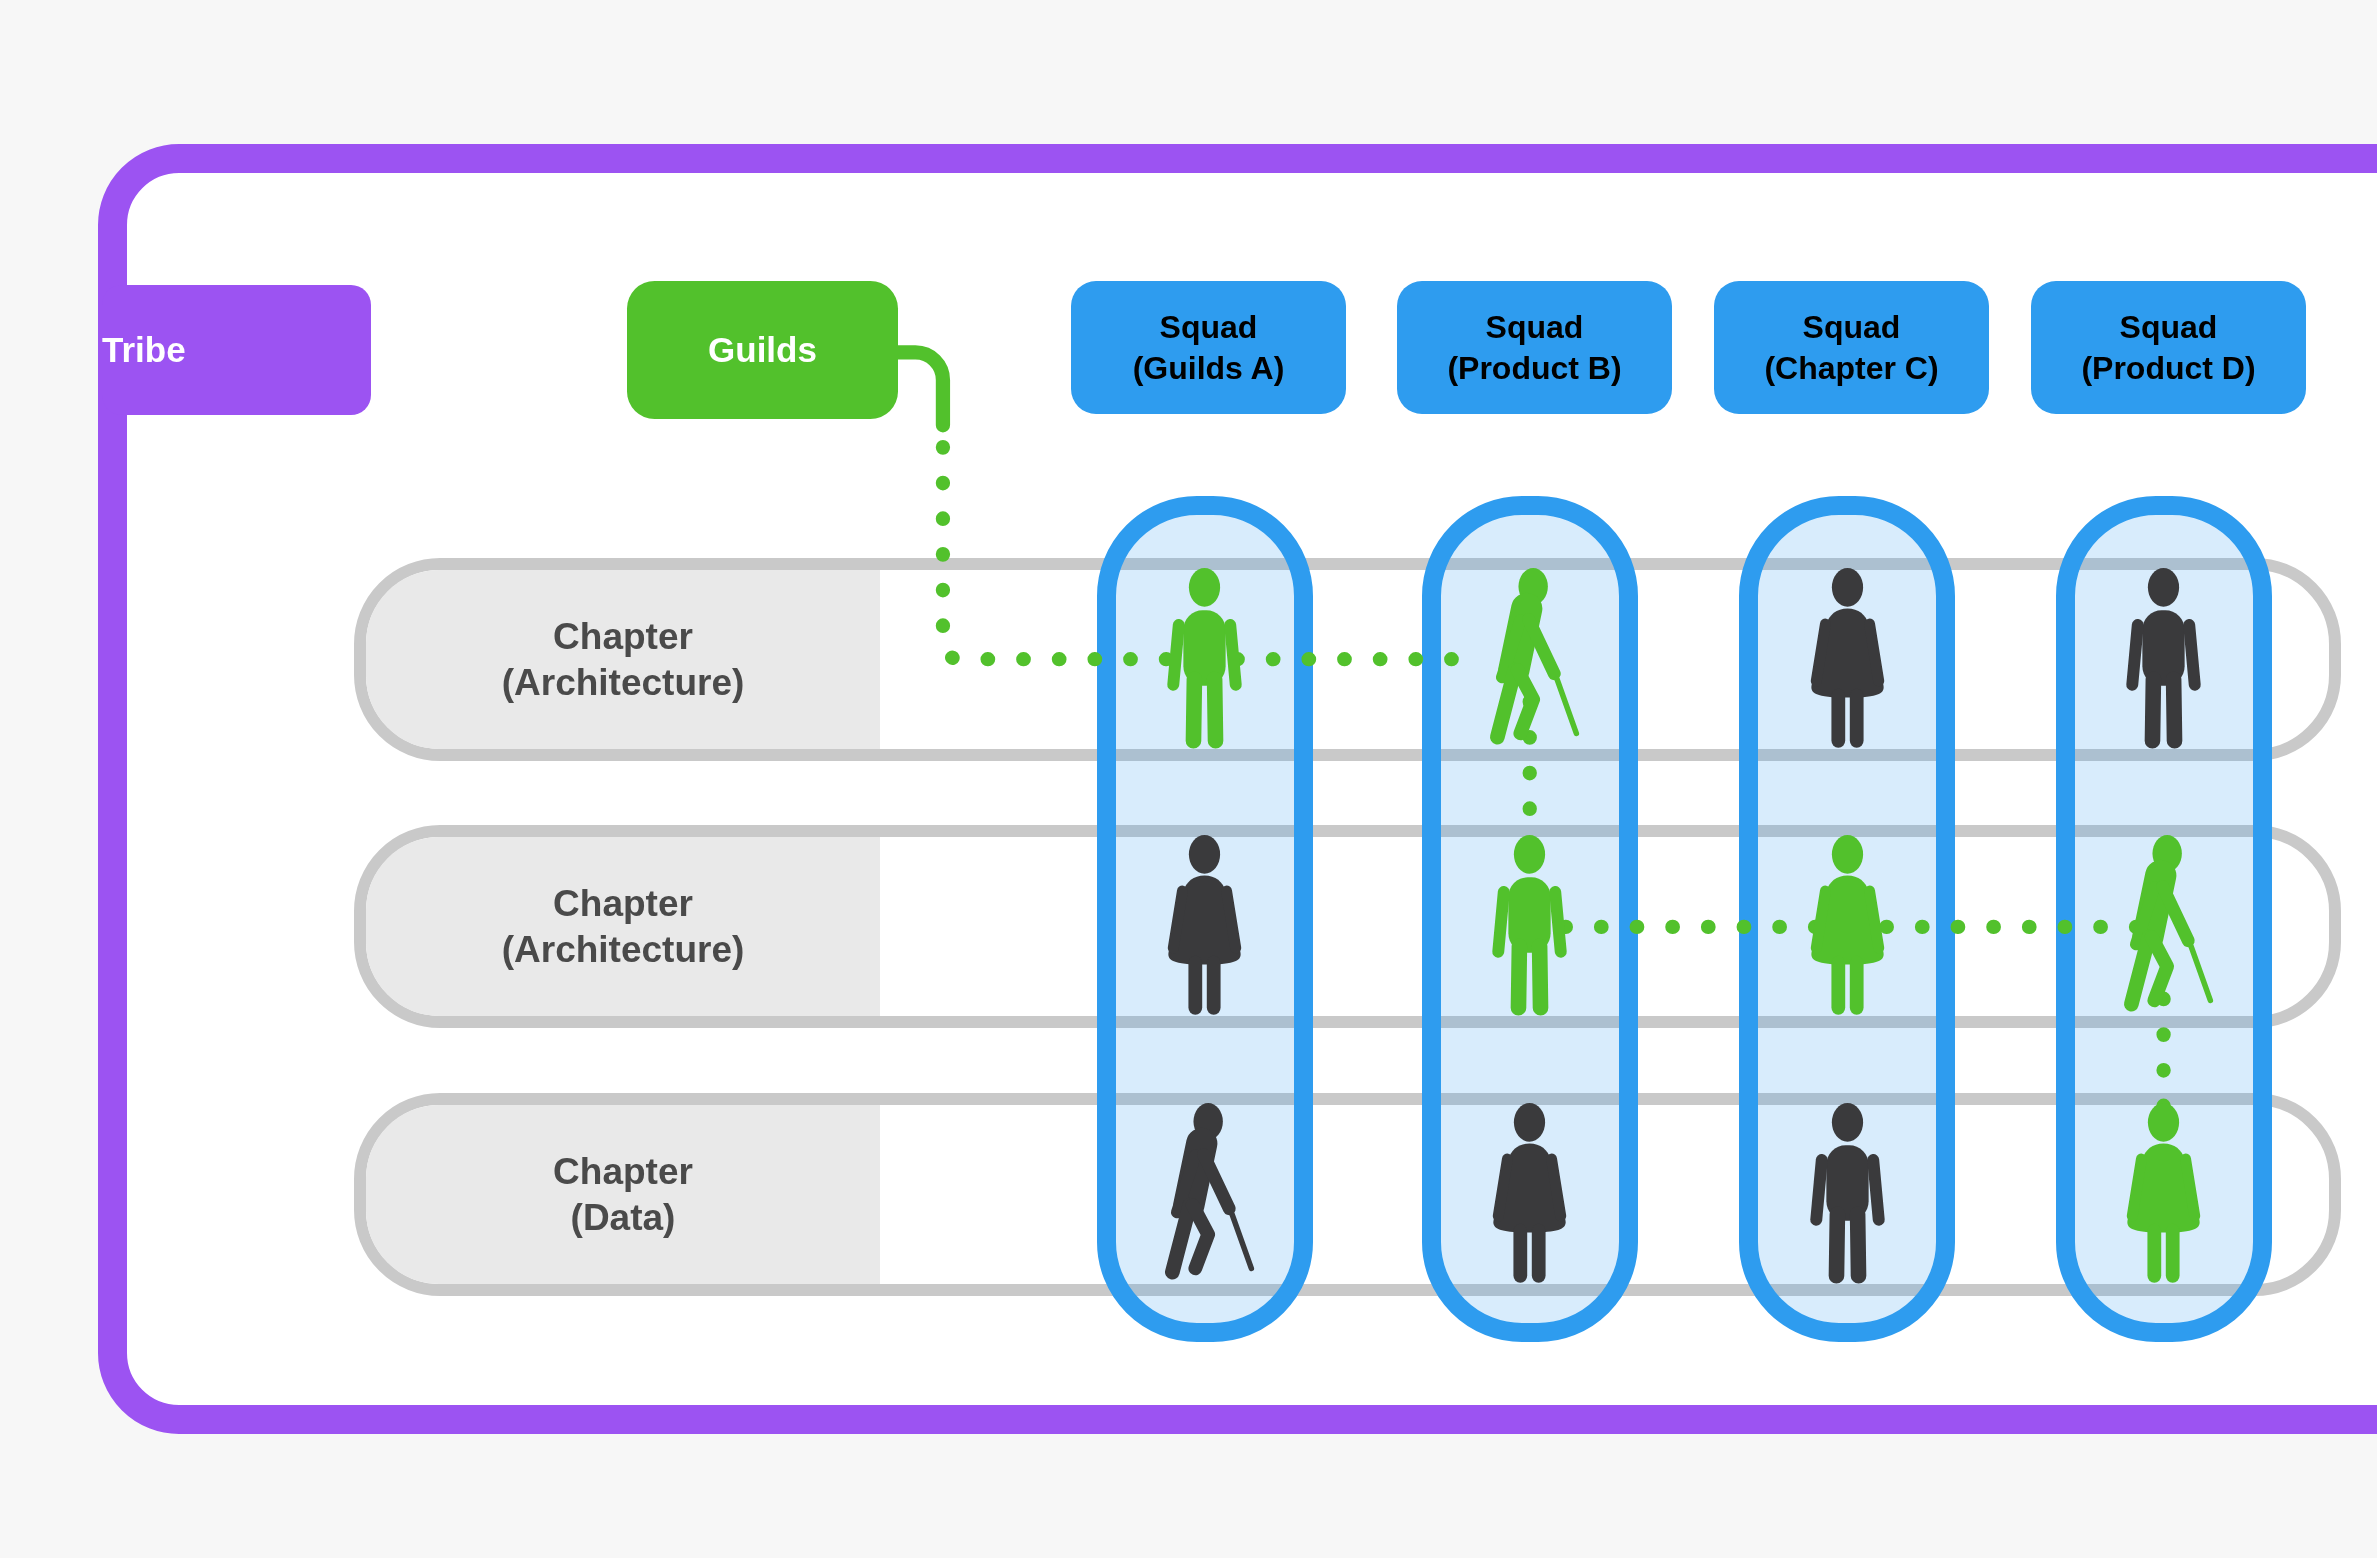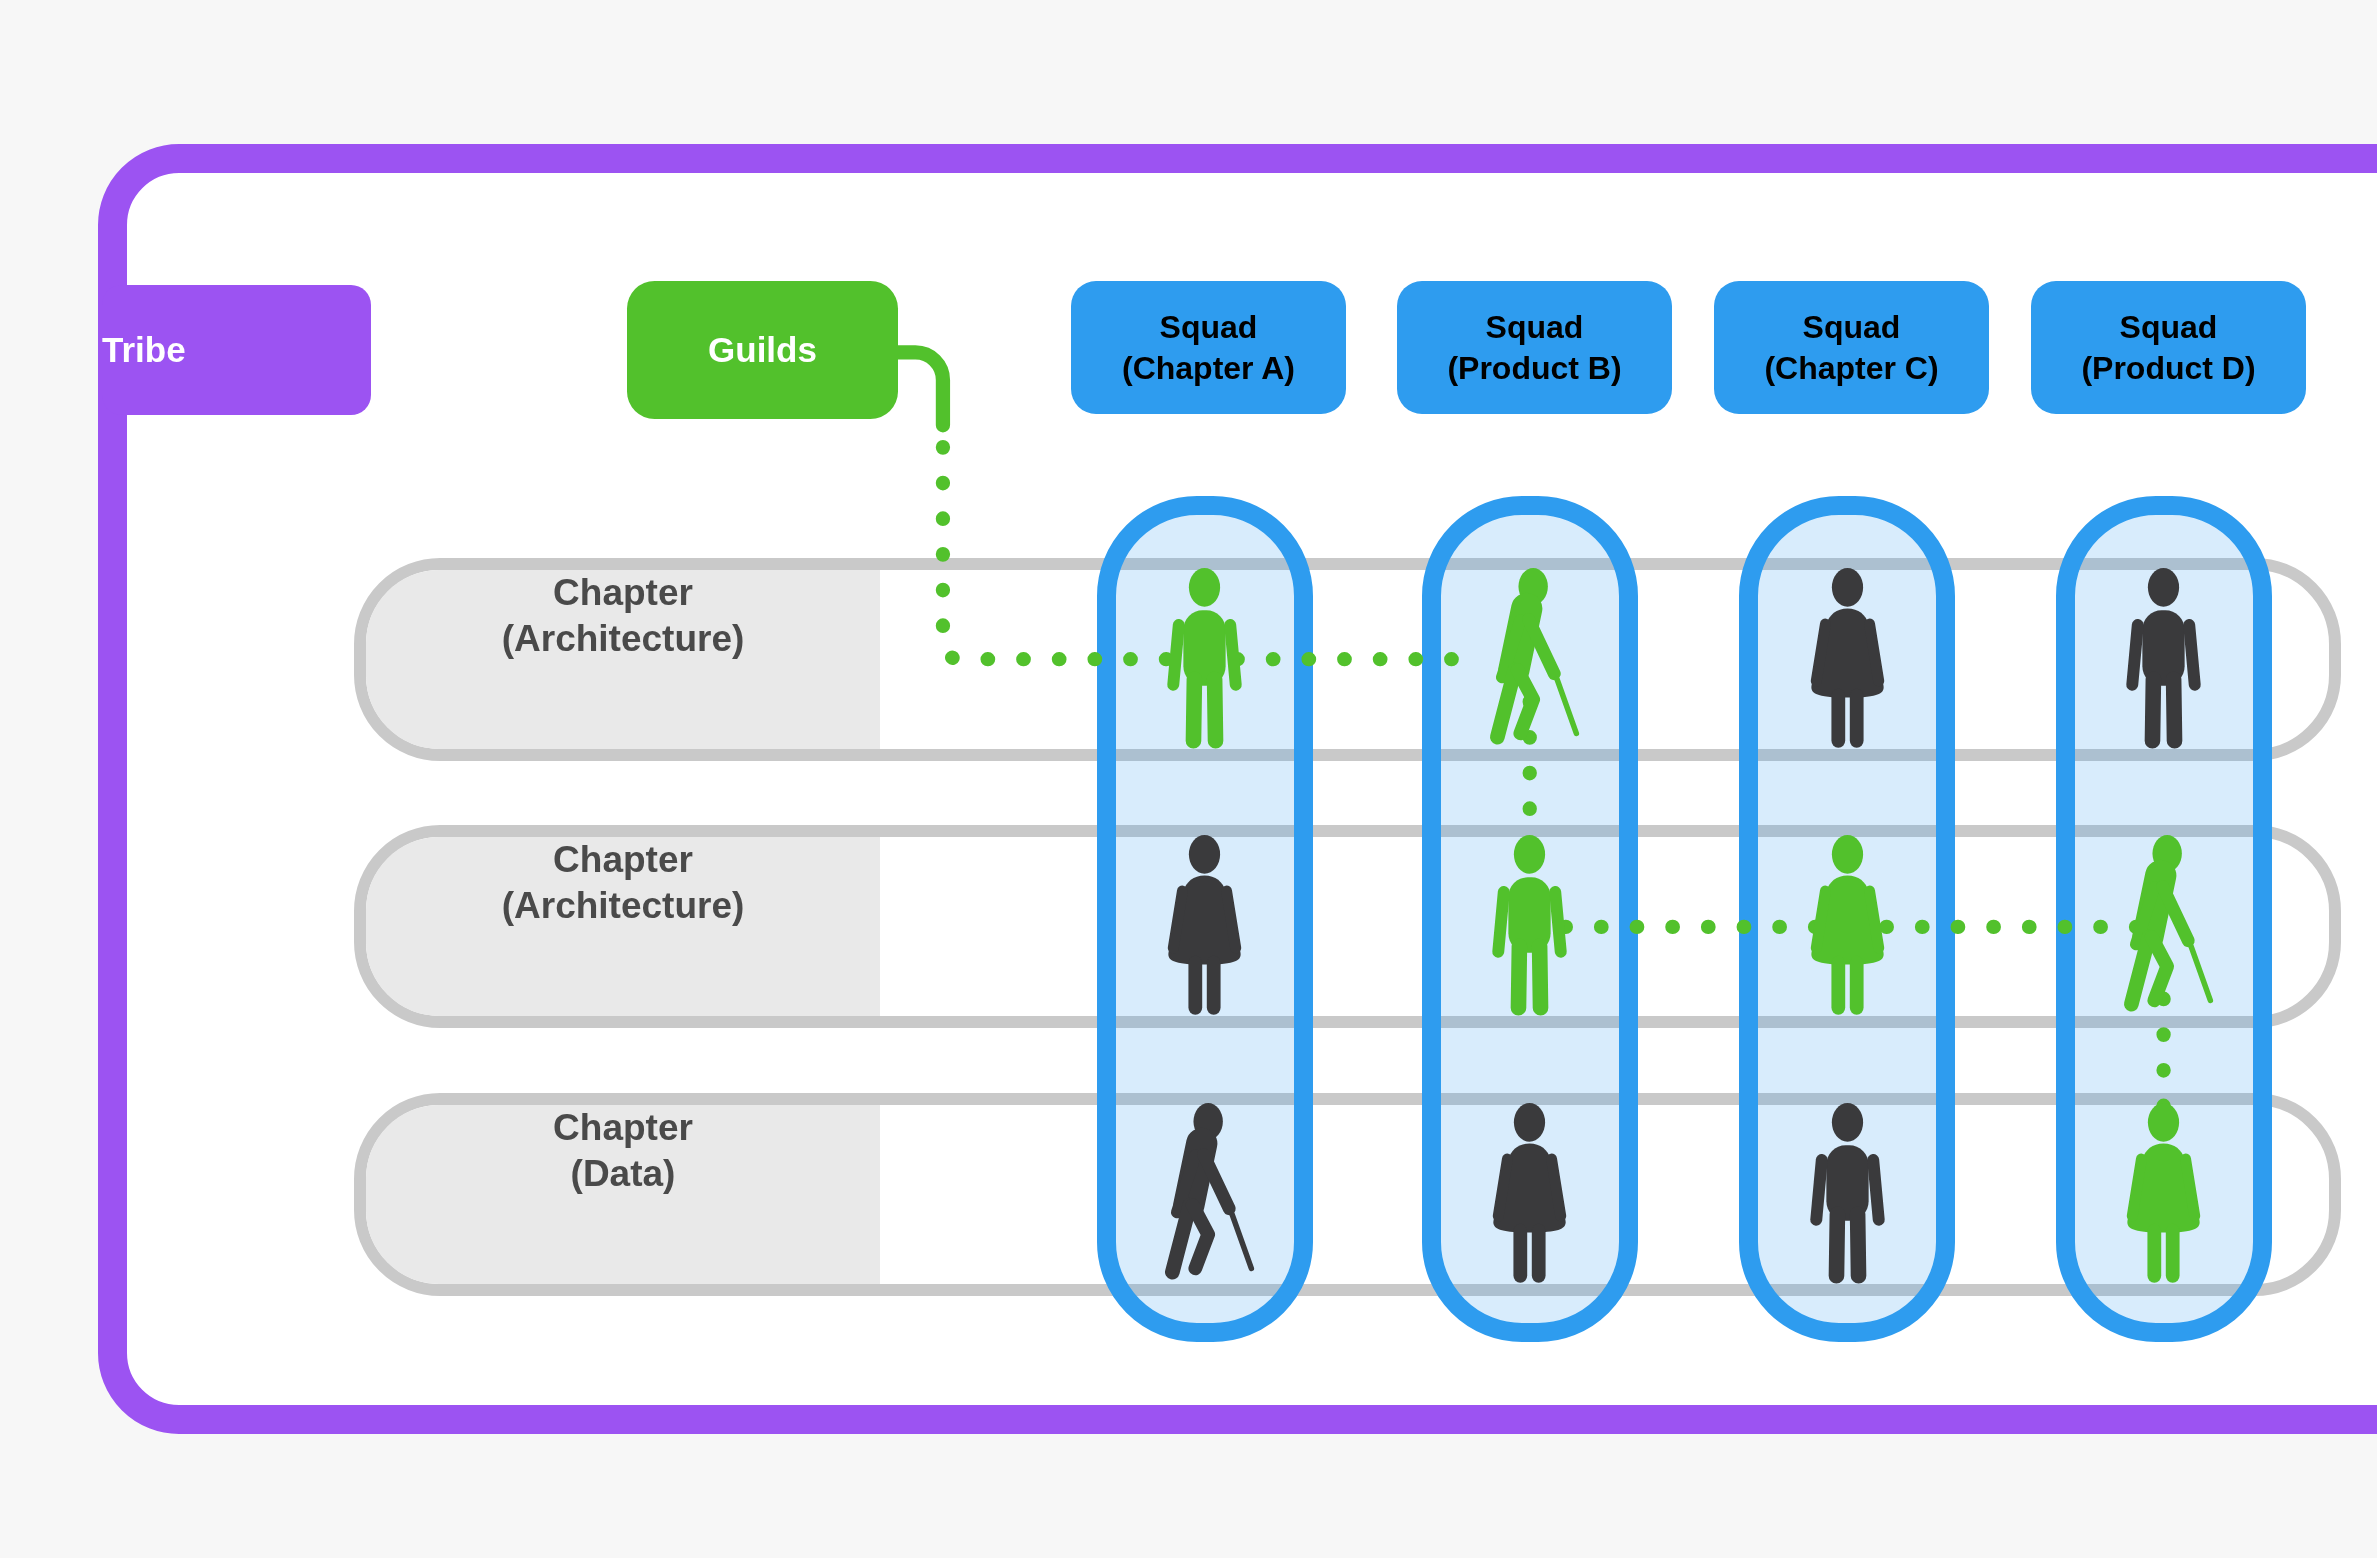--- a/index.html
+++ b/index.html
@@ -19,21 +19,21 @@
     border:29.5px solid var(--purple);border-radius:81px;background:#FFFFFF;
   }
   
   .chapter-row{
     left:354px;width:1987px;height:203px;
     border:12.4px solid var(--row-border);border-radius:86px;background:#FFFFFF;
   }
   .chapter-label{
     position:absolute;left:0;top:0;bottom:0;width:514px;
     background:var(--label-bg);border-radius:73px 0 0 73px;
-    display:flex;flex-direction:column;align-items:center;justify-content:flex-start;
+    display:flex;flex-direction:column;align-items:center;justify-content:center;
   }
   .chapter-label span{
     display:block;font-size:37px;line-height:46px;color:var(--label-text);text-align:center;
   }
   
   .squad-col{
     top:496px;width:216px;height:846px;
     border:19px solid var(--blue);border-radius:100px;background:var(--column-fill);
   }
   
@@ -170,21 +170,21 @@
 
 <div id="tribe" class="abs">
   <span>Tribe</span>
 </div>
 <div id="guilds" class="abs">
   <span>Guilds</span>
 </div>
 
 <div class="abs squad-head" style="left:1071px;">
   <span>Squad</span>
-  <span>(Chapter A)</span>
+  <span>(Guilds A)</span>
 </div>
 <div class="abs squad-head" style="left:1397px;">
   <span>Squad</span>
   <span>(Product B)</span>
 </div>
 <div class="abs squad-head" style="left:1714px;">
   <span>Squad</span>
   <span>(Chapter C)</span>
 </div>
 <div class="abs squad-head" style="left:2031px;">

